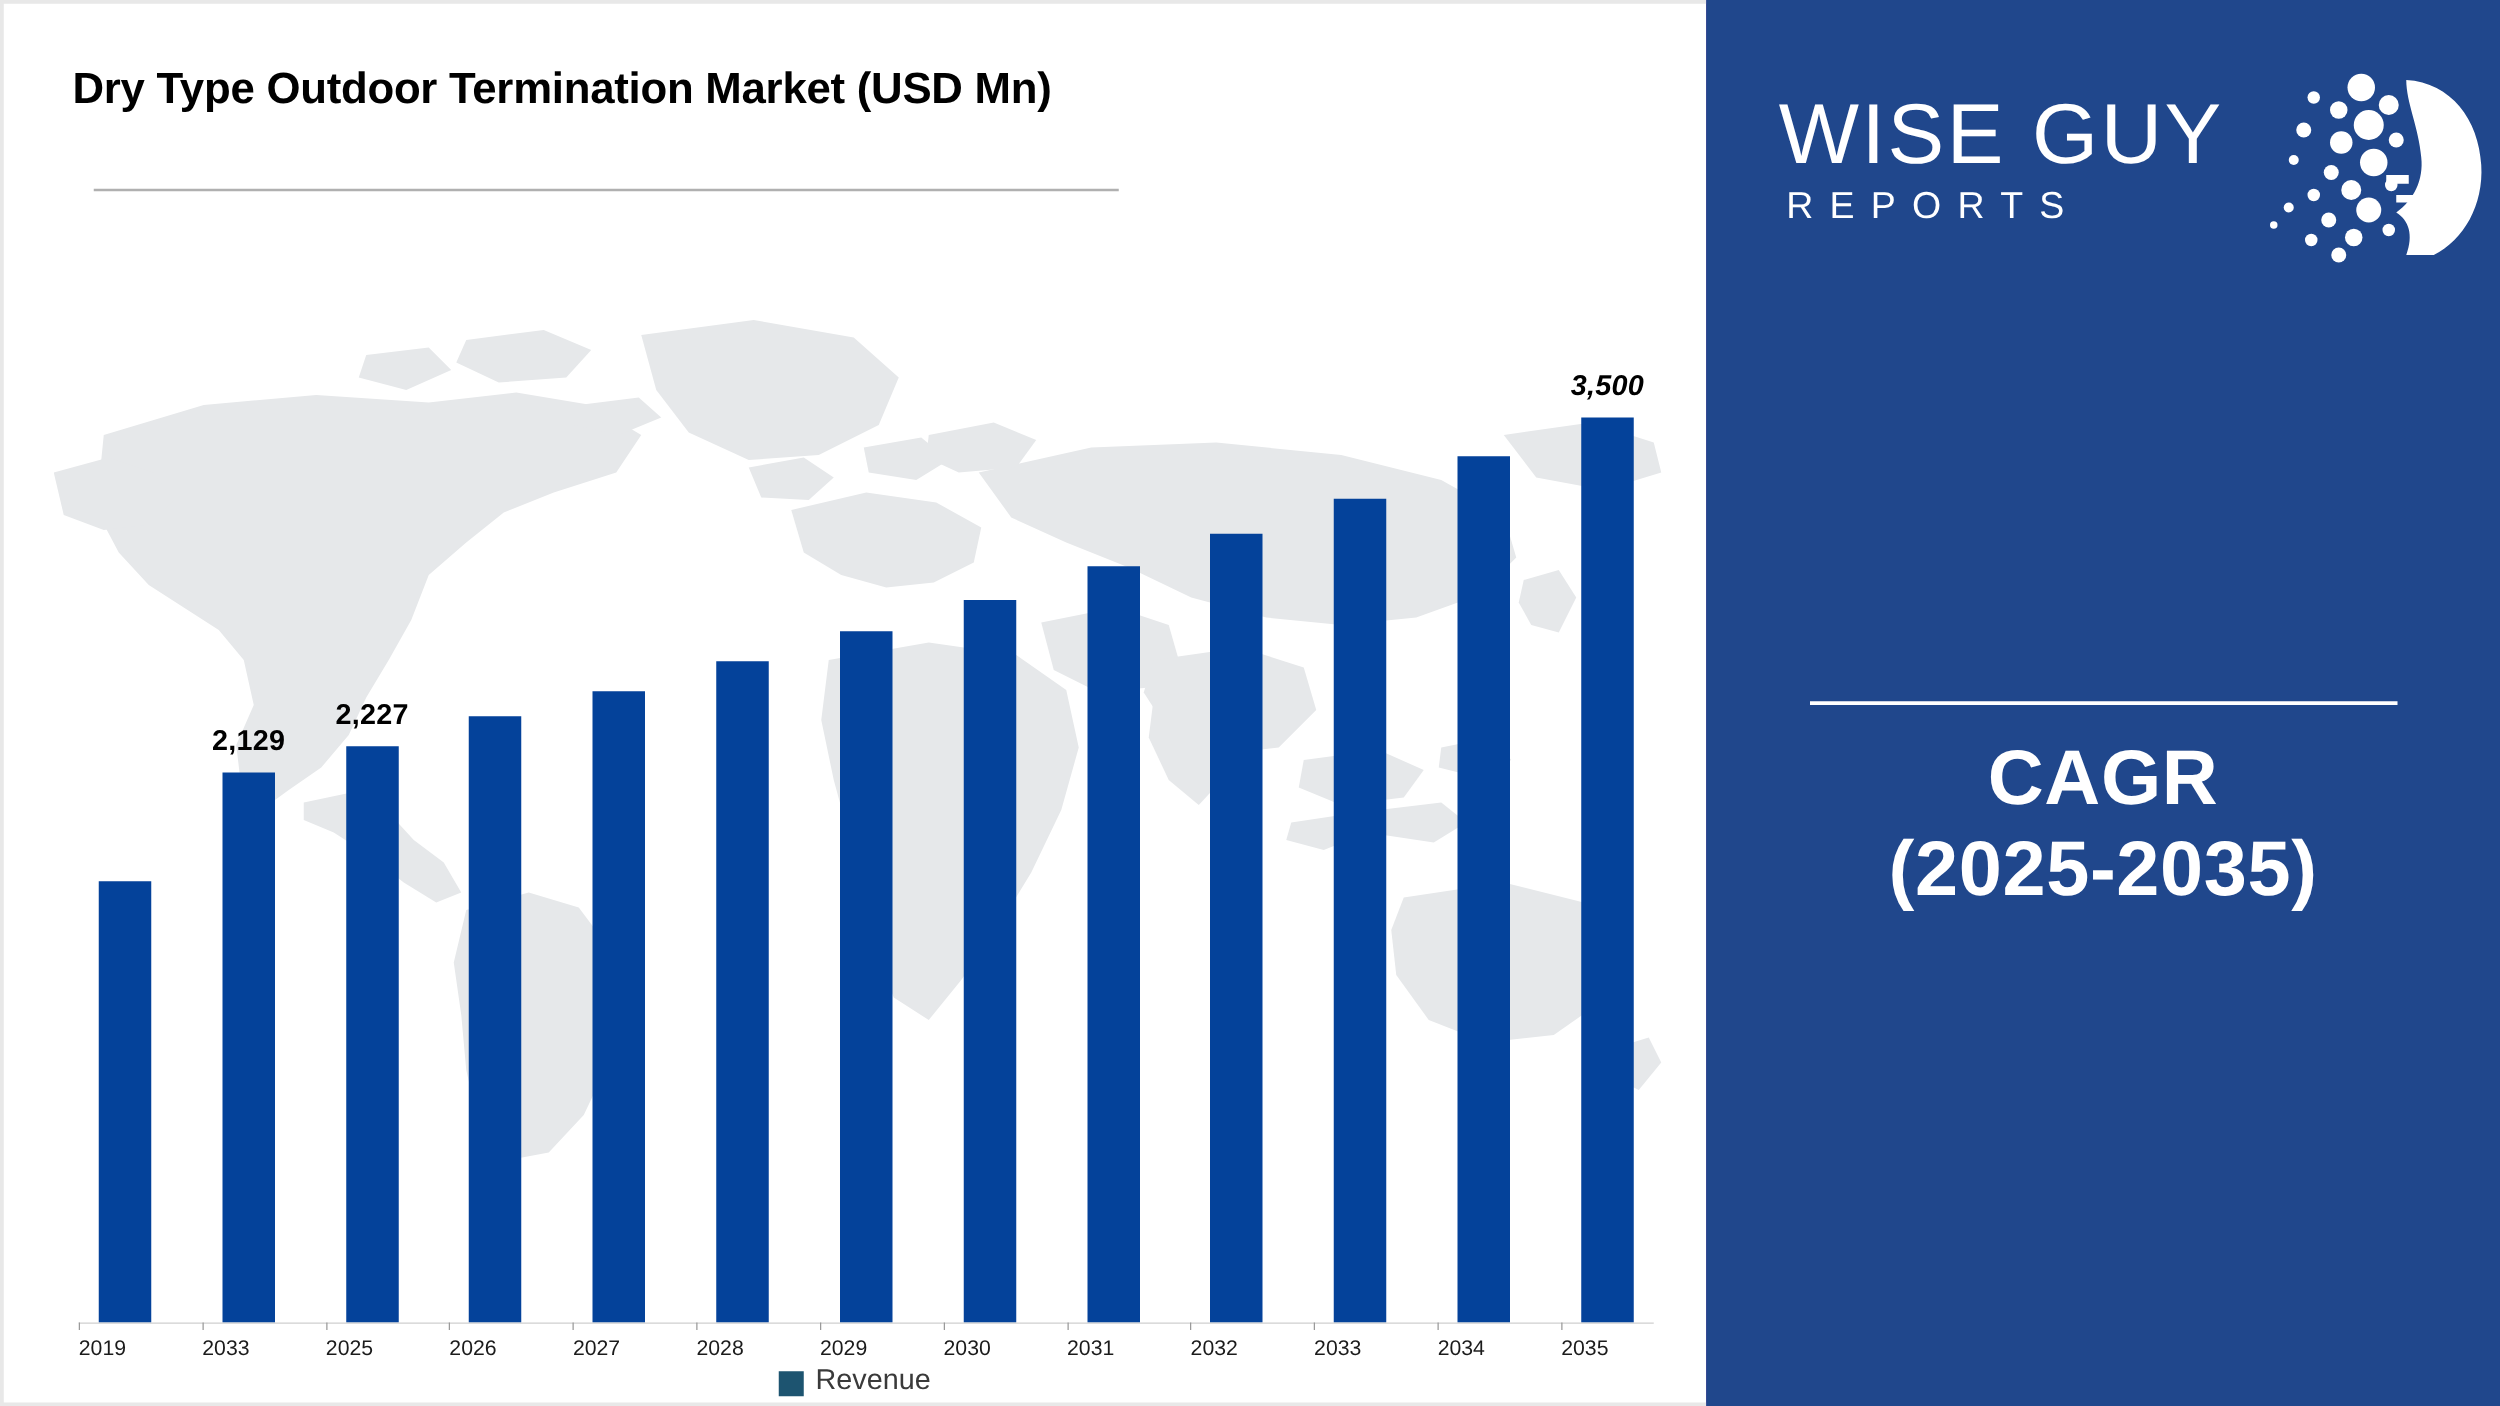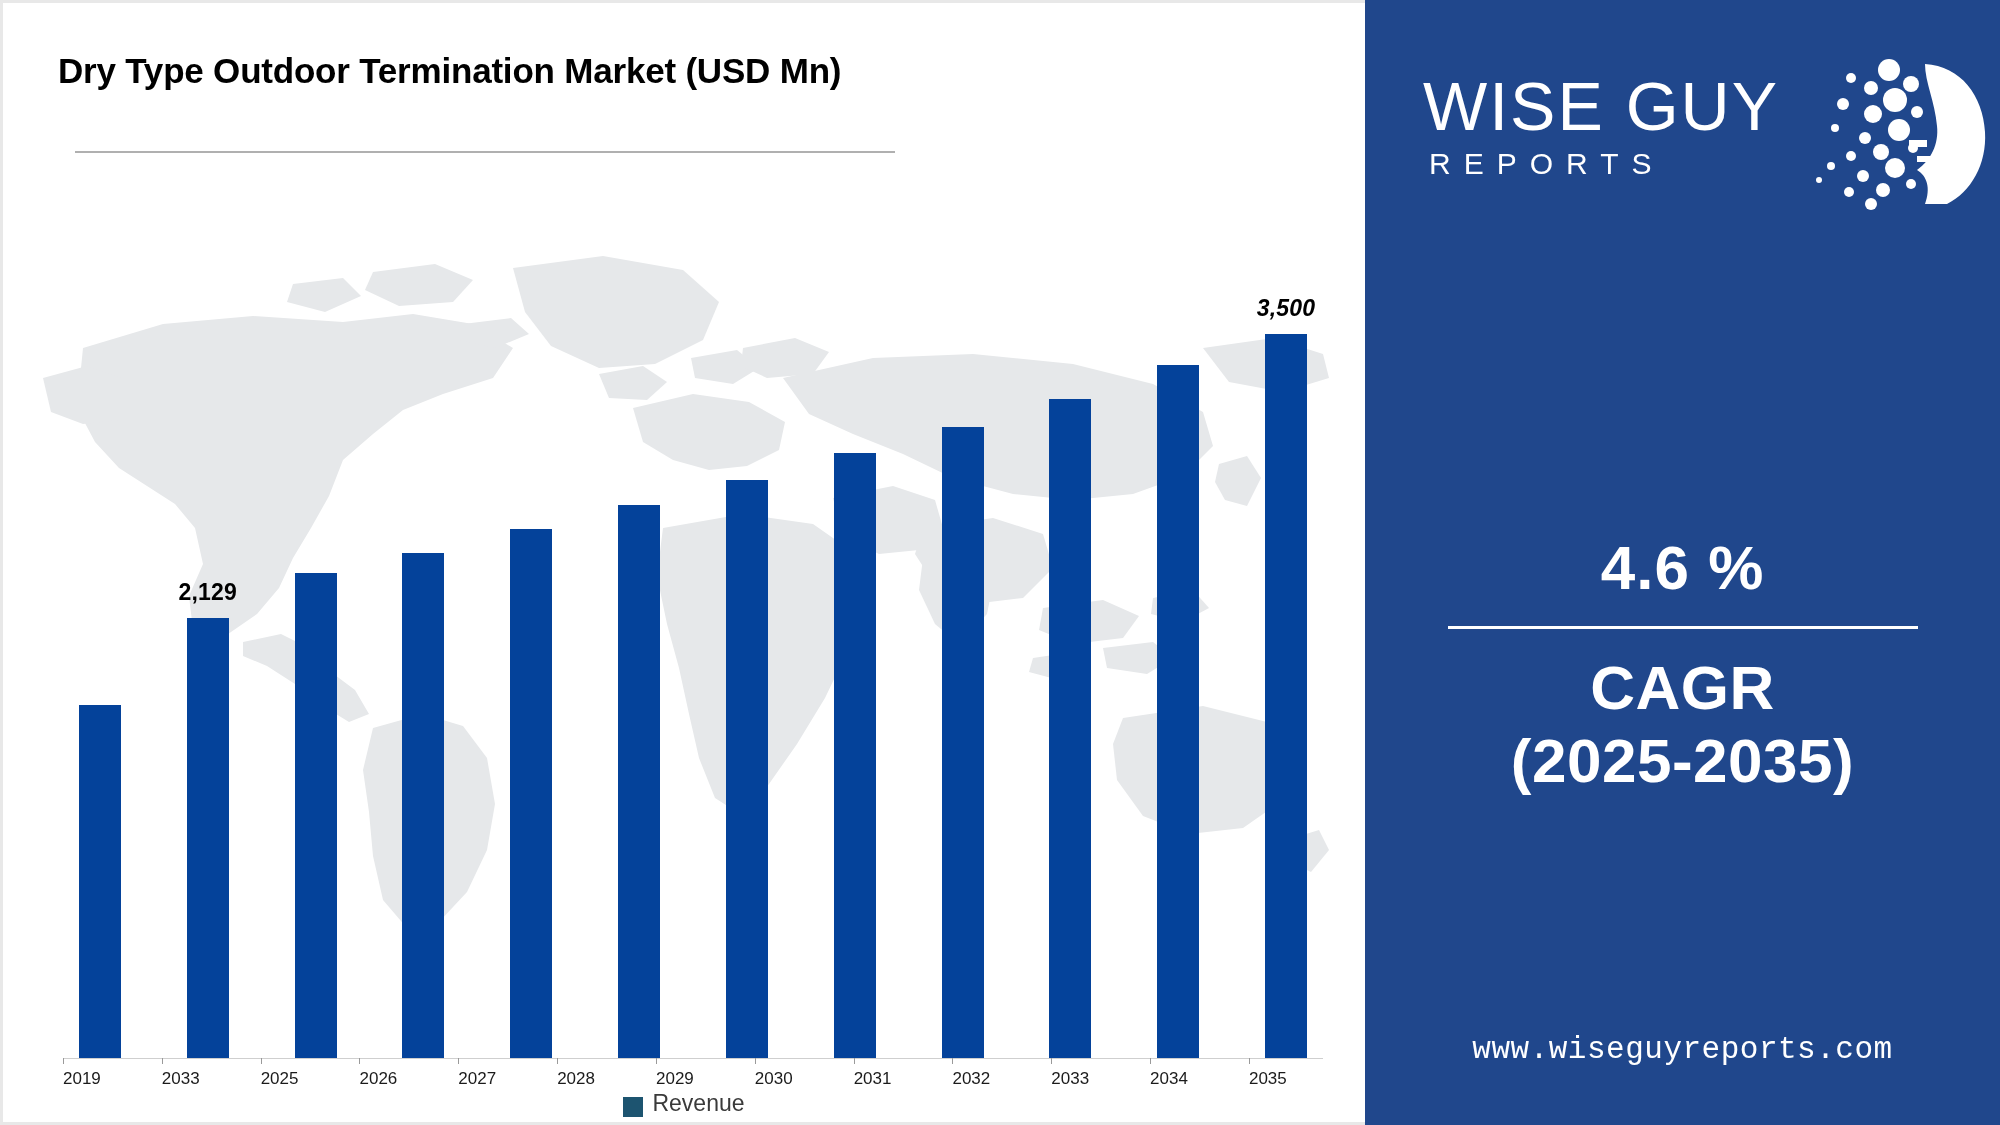--- a/index.html
+++ b/index.html
@@ -291,20 +291,24 @@
     </div>
 
     <div class="plot-area">
       <div class="bars-row" id="bars-row">
           <div class="bar-slot">
             <div class="bar-rect" style="height: 353px; background: rgb(4, 66, 154);"></div>
           </div>
           <div class="bar-slot">
             <div class="bar-value" style="bottom: 452px;">2,129</div>
             <div class="bar-rect" style="height: 440px; background: rgb(4, 66, 154);"></div>
+          </div>
+          <div class="bar-slot">
+            <div class="bar-value" style="bottom: 473px;">2,227</div>
+            <div class="bar-rect" style="height: 461px; background: rgb(4, 66, 154);"></div>
           </div>
           <div class="bar-slot">
             <div class="bar-rect" style="height: 485px; background: rgb(4, 66, 154);"></div>
           </div>
           <div class="bar-slot">
             <div class="bar-rect" style="height: 505px; background: rgb(4, 66, 154);"></div>
           </div>
           <div class="bar-slot">
             <div class="bar-rect" style="height: 529px; background: rgb(4, 66, 154);"></div>
           </div>
@@ -427,23 +431,21 @@
           <circle cx="484" cy="140" r="5"></circle>
           <circle cx="454" cy="128" r="3"></circle>
           <circle cx="506" cy="152" r="6"></circle>
           <rect x="544" y="88" width="18" height="7"></rect>
           <rect x="552" y="104" width="14" height="6"></rect>
         </g>
       </svg>
     </div>
 
     <div class="cagr-block">
-      <div class="cagr-value">4.6 %</div>
       <div class="cagr-rule"></div>
       <div class="cagr-caption">
         <div>CAGR</div>
         <div>(2025-2035)</div>
       </div>
     </div>
 
-    <div class="site-url">www.wiseguyreports.com</div>
   </div>
 </div>
 
 </body></html>

